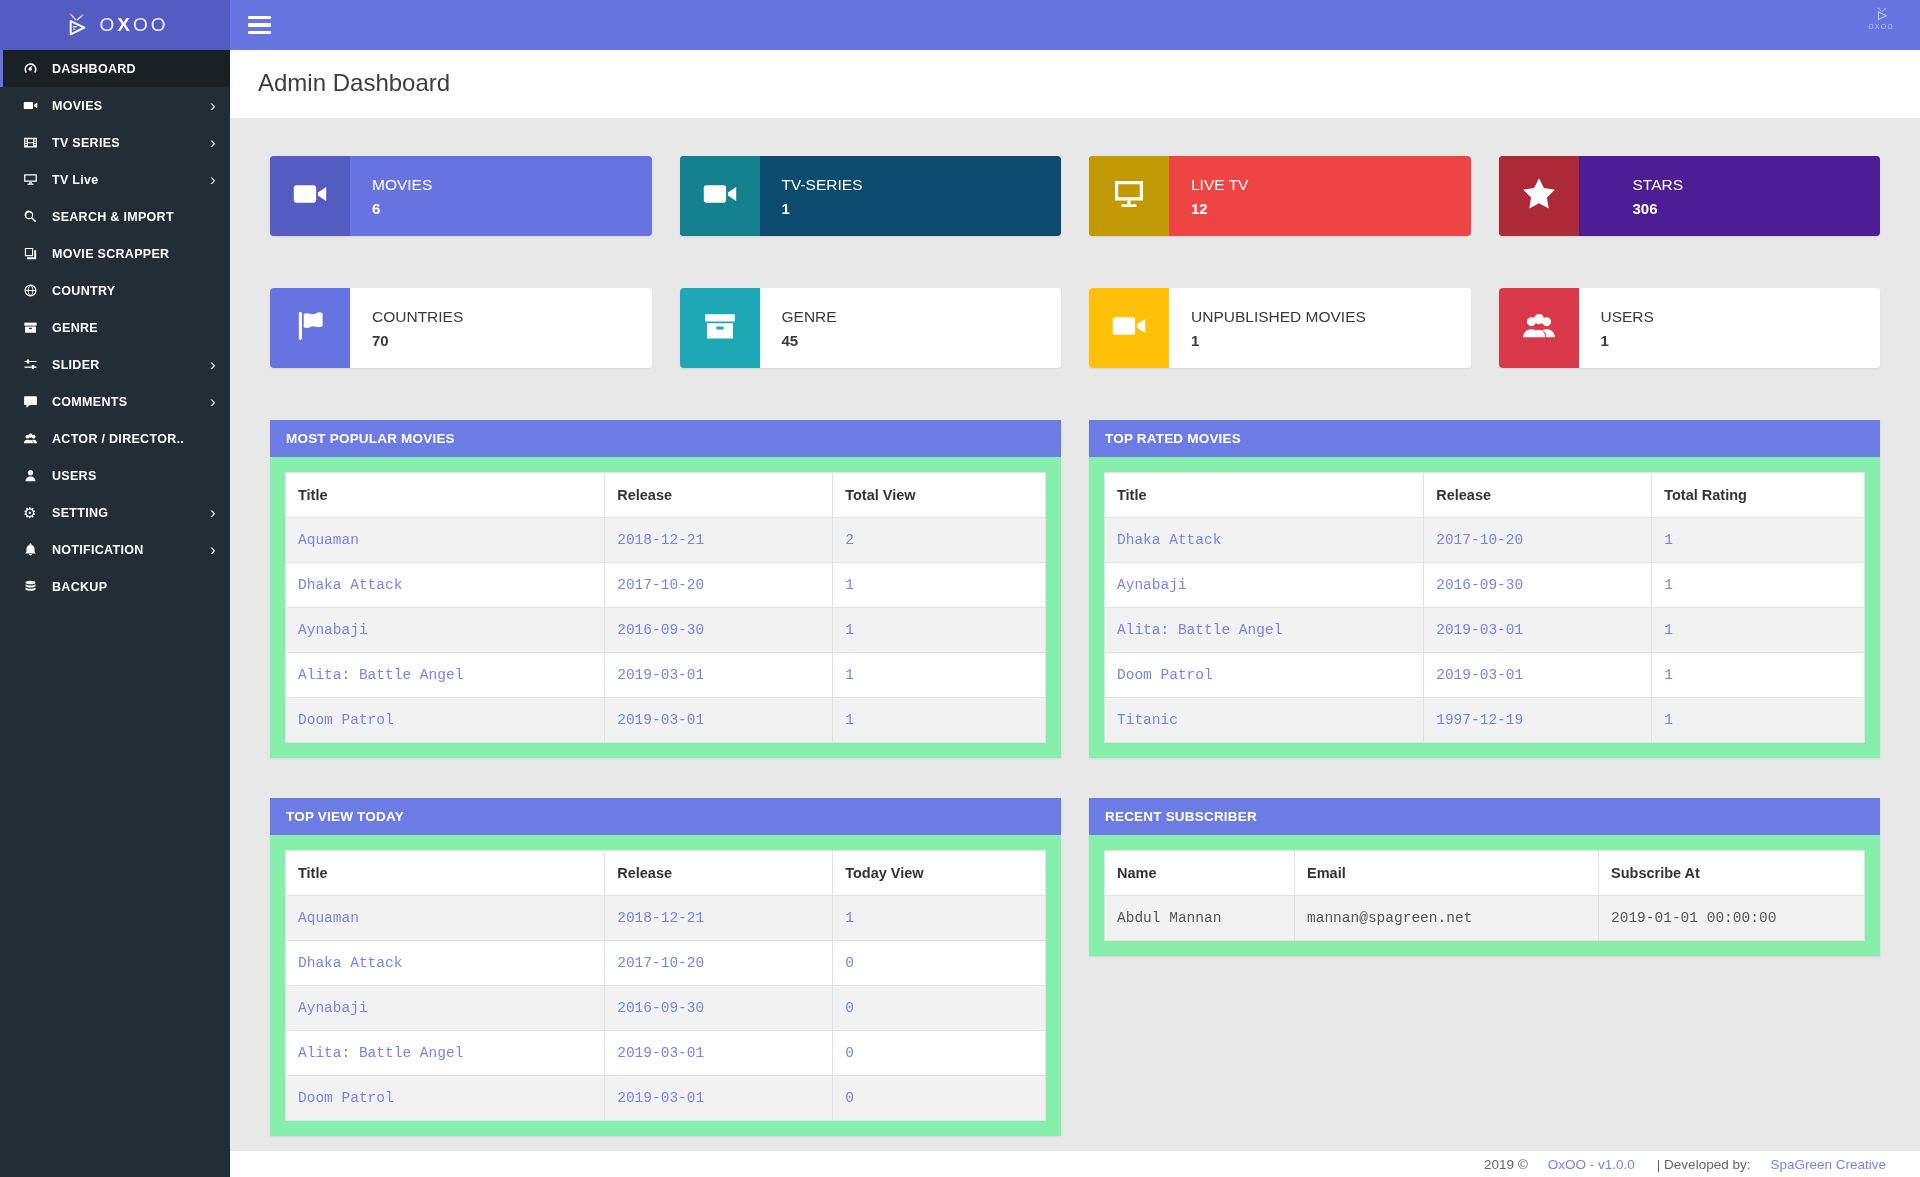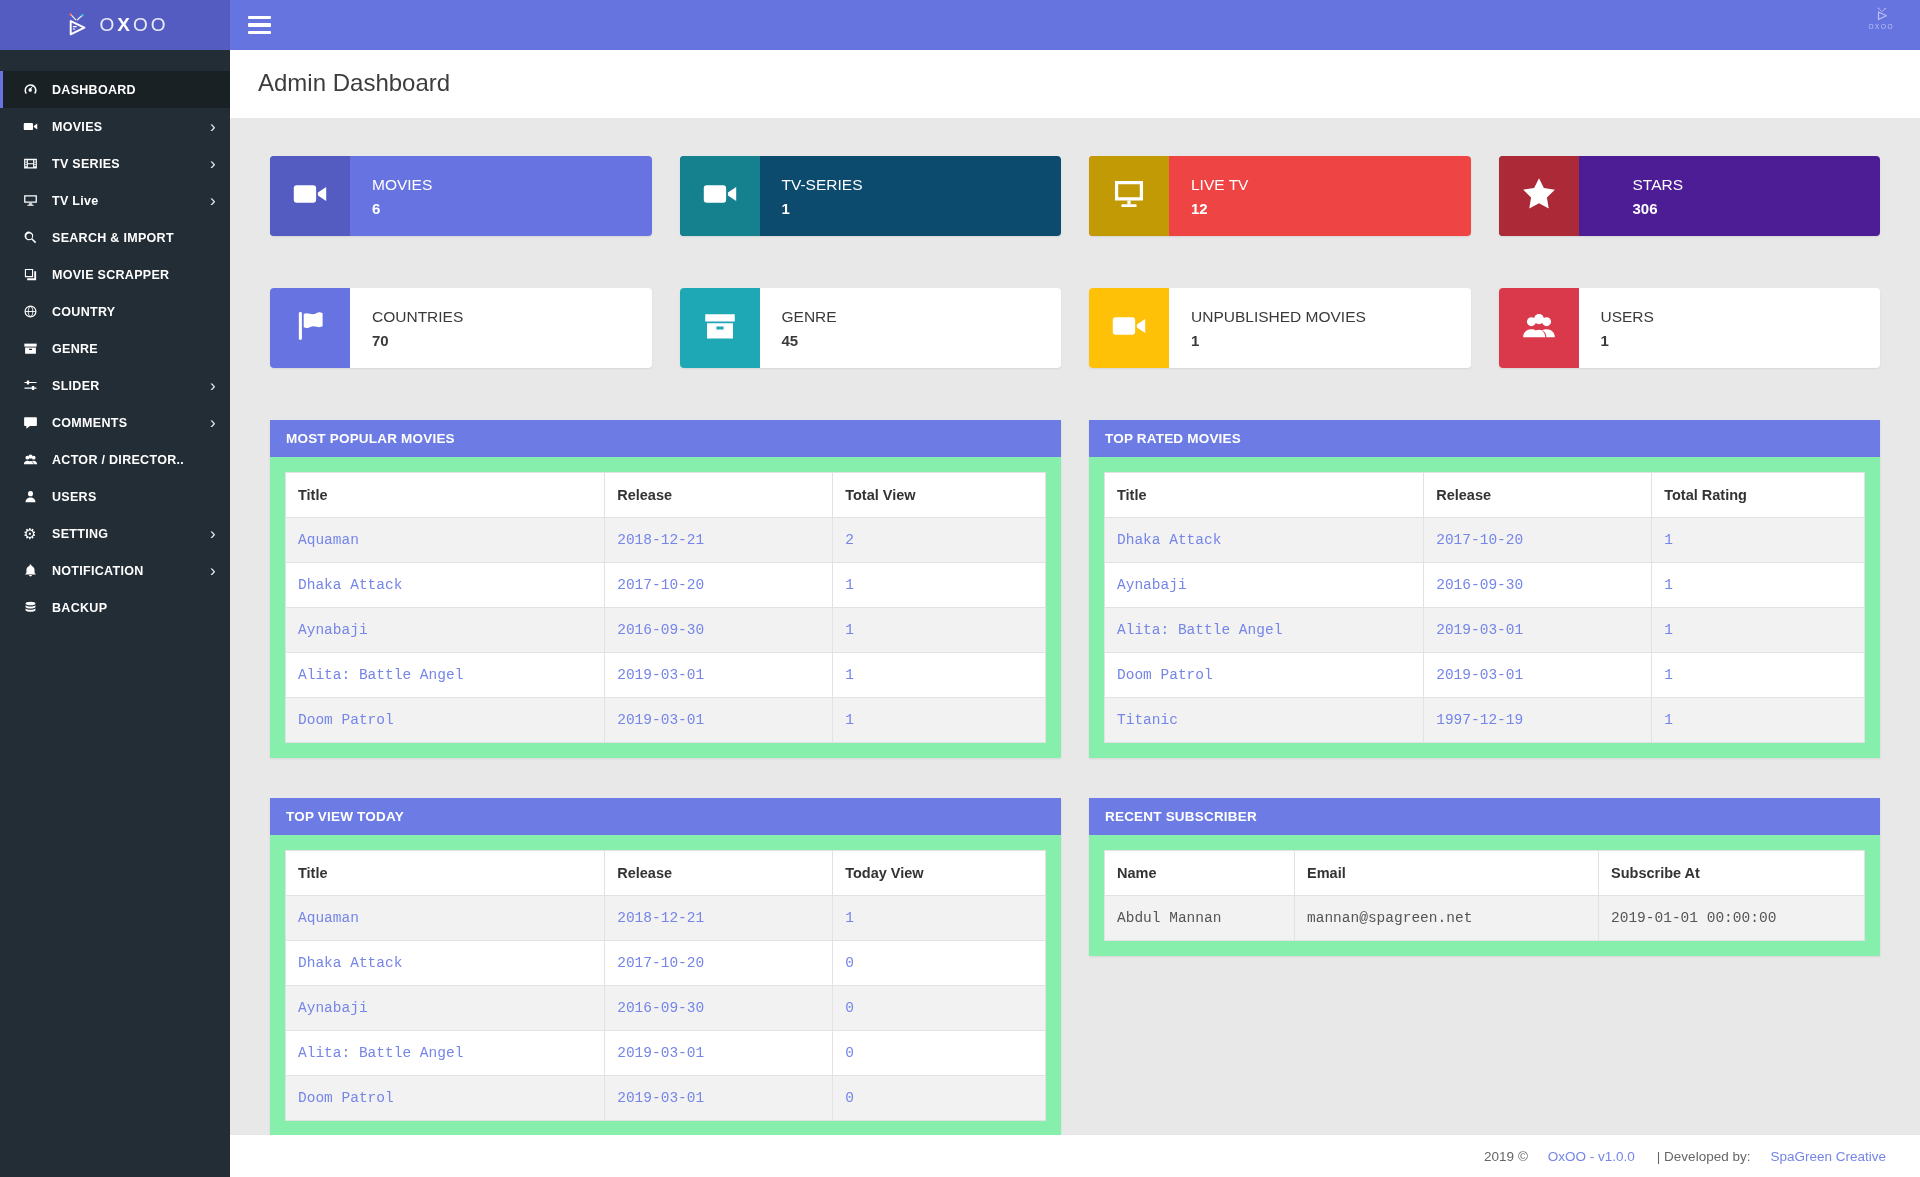--- a/index.html
+++ b/index.html
@@ -7,21 +7,21 @@
     font-family:"Liberation Sans","DejaVu Sans",sans-serif; background:#e8e8e8; }
   .app { display:flex; width:100%; height:100%; }
 
   
   .sidebar { width:230px; background:#232d36; flex-shrink:0; display:flex; flex-direction:column; }
   .logo-block { height:50px; background:#545cc1; display:flex; align-items:center; justify-content:center; gap:8px; }
   .brand-svg { width:30px; height:27px; }
   .brand-text { color:#fff; font-size:19px; letter-spacing:3px; display:inline-flex; }
   .brand-text .ltr { font-weight:300; opacity:.88; }
   .brand-text .ltr.bold { font-weight:700; opacity:1; }
-  .nav { list-style:none; padding-top:0;margin-top:21px; }
+  .nav { list-style:none; padding-top:0; }
   .nav-item { display:flex; align-items:center; height:37px; padding:0 14px 0 20px;
     color:#fff; font-size:12.5px; font-weight:700; letter-spacing:.3px; cursor:pointer; }
   .nav-item.active { background:#1a2125; border-left:3px solid #6673e0; padding-left:17px; }
   .nav-item .ico { width:20px; margin-right:12px; display:inline-flex; justify-content:center; color:#fff; }
   .nav-item .ico svg { width:15px; height:15px; }
   .ico-text { font-size:15px; line-height:1; }
   .nav-label { flex:1; white-space:nowrap; }
   .chev { color:rgba(255,255,255,.9); font-size:17px; line-height:1; font-weight:400; }
 
   
@@ -61,21 +61,21 @@
   .panel-body { background:#86efac; padding:15px; }
   table { width:100%; border-collapse:collapse; table-layout:fixed; }
   th { text-align:left; font-size:14.5px; font-weight:700; color:#333; padding:14px 12px; border:1px solid #e2e2e2; background:#fff; }
   td { font-size:14.5px; color:#555; padding:14px 12px; border:1px solid #e2e2e2; background:#fff;
     overflow:hidden; white-space:nowrap; text-overflow:ellipsis;font-family:Liberation Mono, monospace; }
   tbody tr:nth-child(odd) td { background:#f2f2f2; }
   td.linked { color:#7585e8; }
   a.cell-link { color:#7585e8; text-decoration:none; cursor:pointer; }
 
   
-  .footer { background:#fff; height:42px; flex-shrink:0; display:flex; align-items:center;
+  .footer { background:#fff; height:26px; flex-shrink:0; display:flex; align-items:center;
     justify-content:flex-end; padding:0 14px; font-size:13.5px; color:#666; }
   .footer .flink { color:#7585e8; text-decoration:none; cursor:pointer; margin:0 20px;text-align:right; }
   .footer .sep { margin-left:2px; }
 </style>
 </head>
 <body>
 
 <div class="app">
 
   <aside class="sidebar">

